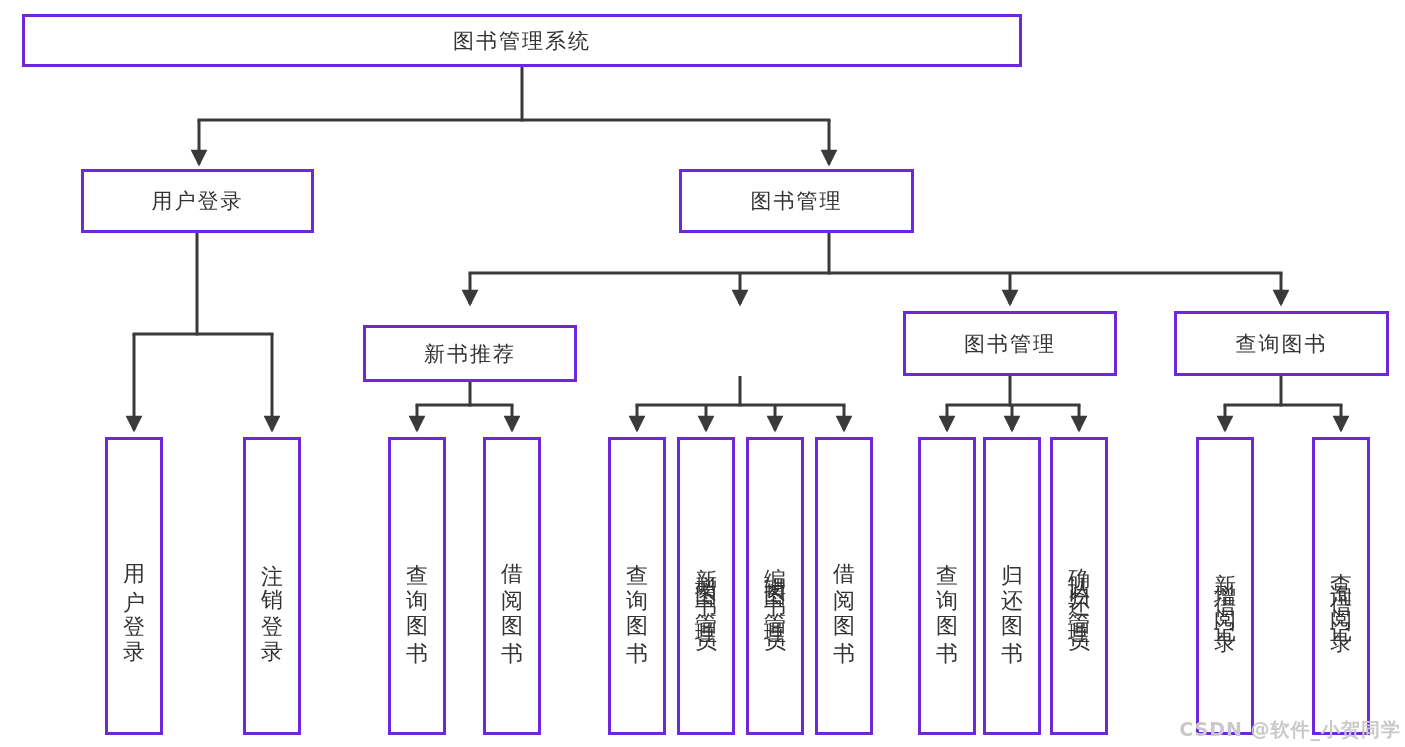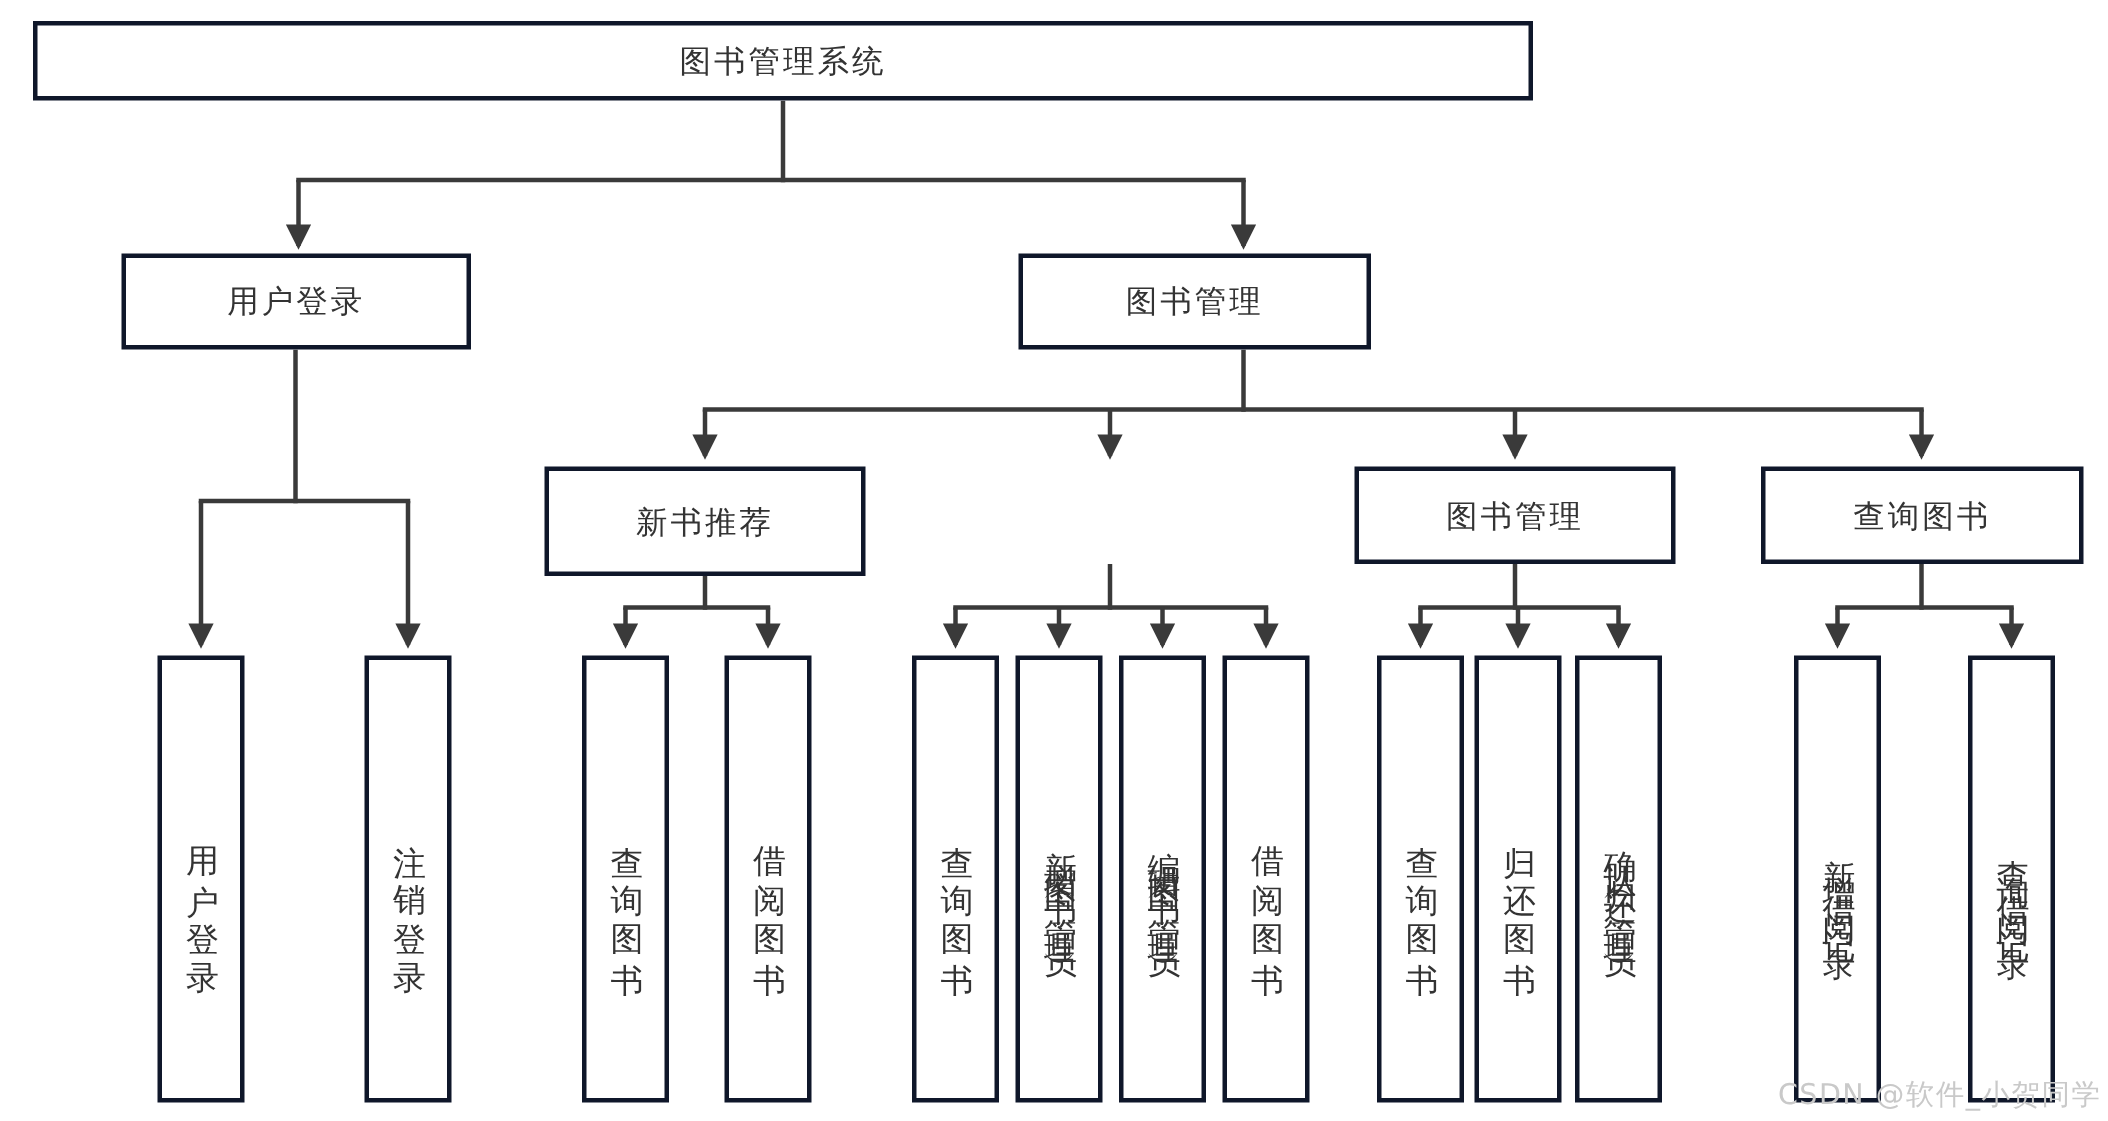--- a/index.html
+++ b/index.html
@@ -17,21 +17,21 @@
   }
   #wires {
     position: absolute;
     left: 0; top: 0;
     width: 1405px;
     height: 747px;
   }
   .node {
     position: absolute;
     box-sizing: border-box;
-    border: 3px solid #0f172a;
+    border: 3px solid #6d28d9;
     background: #ffffff;
     display: flex;
     align-items: center;
     justify-content: center;
     color: #333333;
   }
   .hbox .lbl {
     font-size: 21px;
     letter-spacing: 2px;
     white-space: nowrap;
@@ -48,20 +48,21 @@
   .vs9 .lbl { letter-spacing: 9px;  margin-top: 8px;  }
   #watermark {
     position: absolute;
     right: 4px;
     bottom: 4px;
     font-size: 19px;
     color: #c9c9c9;
     letter-spacing: 1px;
     white-space: nowrap;
     z-index: 5;
+    font-weight: bold;
   }
 </style>
 </head>
 <body>
 
 <div id="canvas">
 
   <svg id="wires" viewBox="0 0 1405 747" xmlns="http://www.w3.org/2000/svg">
     <defs>
       <marker id="arrow" viewBox="0 0 10 10" refX="8.5" refY="5" markerWidth="7" markerHeight="5.6" orient="auto-start-reverse">
@@ -116,21 +117,21 @@
     <span class="lbl">图书管理系统</span>
   </div>
 
   <div class="node hbox" style="left:81px;top:169px;width:233px;height:64px">
     <span class="lbl">用户登录</span>
   </div>
   <div class="node hbox" style="left:679px;top:169px;width:235px;height:64px">
     <span class="lbl">图书管理</span>
   </div>
 
-  <div class="node hbox" style="left:363px;top:311px;width:214px;height:73px">
+  <div class="node hbox" style="left:363px;top:325px;width:214px;height:57px">
     <span class="lbl">新书推荐</span>
   </div>
   <div class="node hbox" style="left:903px;top:311px;width:214px;height:65px">
     <span class="lbl">图书管理</span>
   </div>
   <div class="node hbox" style="left:1174px;top:311px;width:215px;height:65px">
     <span class="lbl">查询图书</span>
   </div>
 
   <div class="node vbox vs4" style="left:105px;top:437px;width:58px;height:298px">

